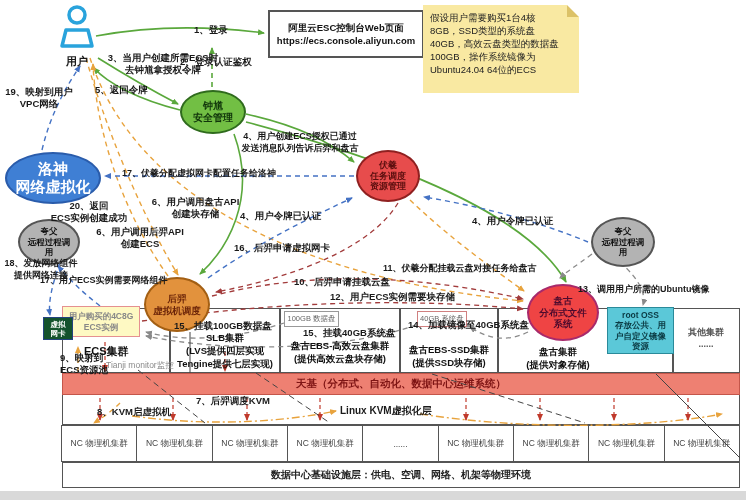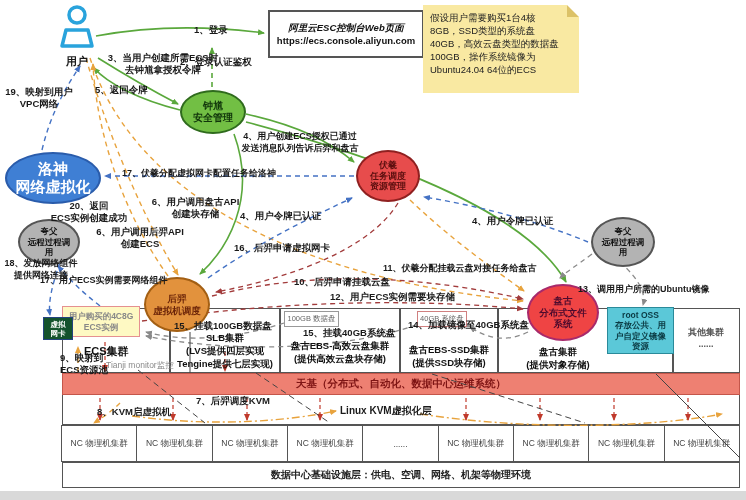--- a/index.html
+++ b/index.html
@@ -15,21 +15,21 @@
         text-align:center;font-weight:bold;white-space:pre-line;z-index:4;line-height:1.22;box-sizing:border-box;}
   #node-zhongkui{left:180px;top:90px;width:66px;height:44px;background:#72bf44;border:2px solid #2f6b1d;color:#10350a;font-size:10px;}
   #node-fuxi{left:356px;top:150px;width:64px;height:52px;background:#e74c4c;border:2px solid #8f2020;color:#5c0f0f;font-size:9px;}
   #node-luoshen{left:5px;top:152px;width:96px;height:52px;background:#3f7fd4;border:2px solid #2a5cab;color:#fff;font-size:15px;}
   #node-kuafu-left{left:18px;top:219px;width:62px;height:46px;background:#b3b3b3;border:2px solid #555;color:#111;font-size:8.5px;}
   #node-kuafu-right{left:591px;top:217px;width:64px;height:50px;background:#b3b3b3;border:2px solid #555;color:#111;font-size:8.5px;}
   #node-houyi{left:144px;top:277px;width:66px;height:55px;background:#e2923d;border:2px solid #a35f13;color:#6b2408;font-size:9.5px;}
   #node-pangu{left:527px;top:284px;width:72px;height:57px;background:#ef4444;border:2px solid #a8296b;color:#4d0b2d;font-size:9.5px;}
   #webbox{position:absolute;left:268px;top:10px;width:152px;height:44px;border:2px solid #555;background:#fff;
           z-index:3;display:flex;flex-direction:column;align-items:center;justify-content:center;font-weight:bold;}
-  #webbox .t{font-size:9.5px;color:#111;font-style:italic;}
+  #webbox .t{font-size:9.5px;color:#111;}
   #webbox .u{font-size:9.5px;color:#111;}
   #note{position:absolute;left:423px;top:5px;width:156px;height:88px;background:#f9e9a2;z-index:3;
         padding:6px 7px;font-size:9.5px;line-height:1.38;color:#222;white-space:pre-line;box-sizing:border-box;}
   #note::after{content:"";position:absolute;right:0;top:0;border-style:solid;border-width:0 12px 12px 0;
         border-color:#fff #fff #dcc268 #e8d27a;}
   #purchased{position:absolute;left:62px;top:306px;width:78px;height:31px;border:1.5px solid #e59090;background:#fef9c3;
         color:#888;font-size:8.5px;font-weight:bold;display:flex;align-items:center;justify-content:center;
         text-align:center;white-space:pre-line;z-index:3;line-height:1.25;box-sizing:border-box;}
   #vnic{position:absolute;left:43px;top:317px;width:30px;height:23px;background:#14532d;border:1px solid #23437f;
         color:#fff;font-size:7.5px;font-weight:bold;display:flex;align-items:center;justify-content:center;

